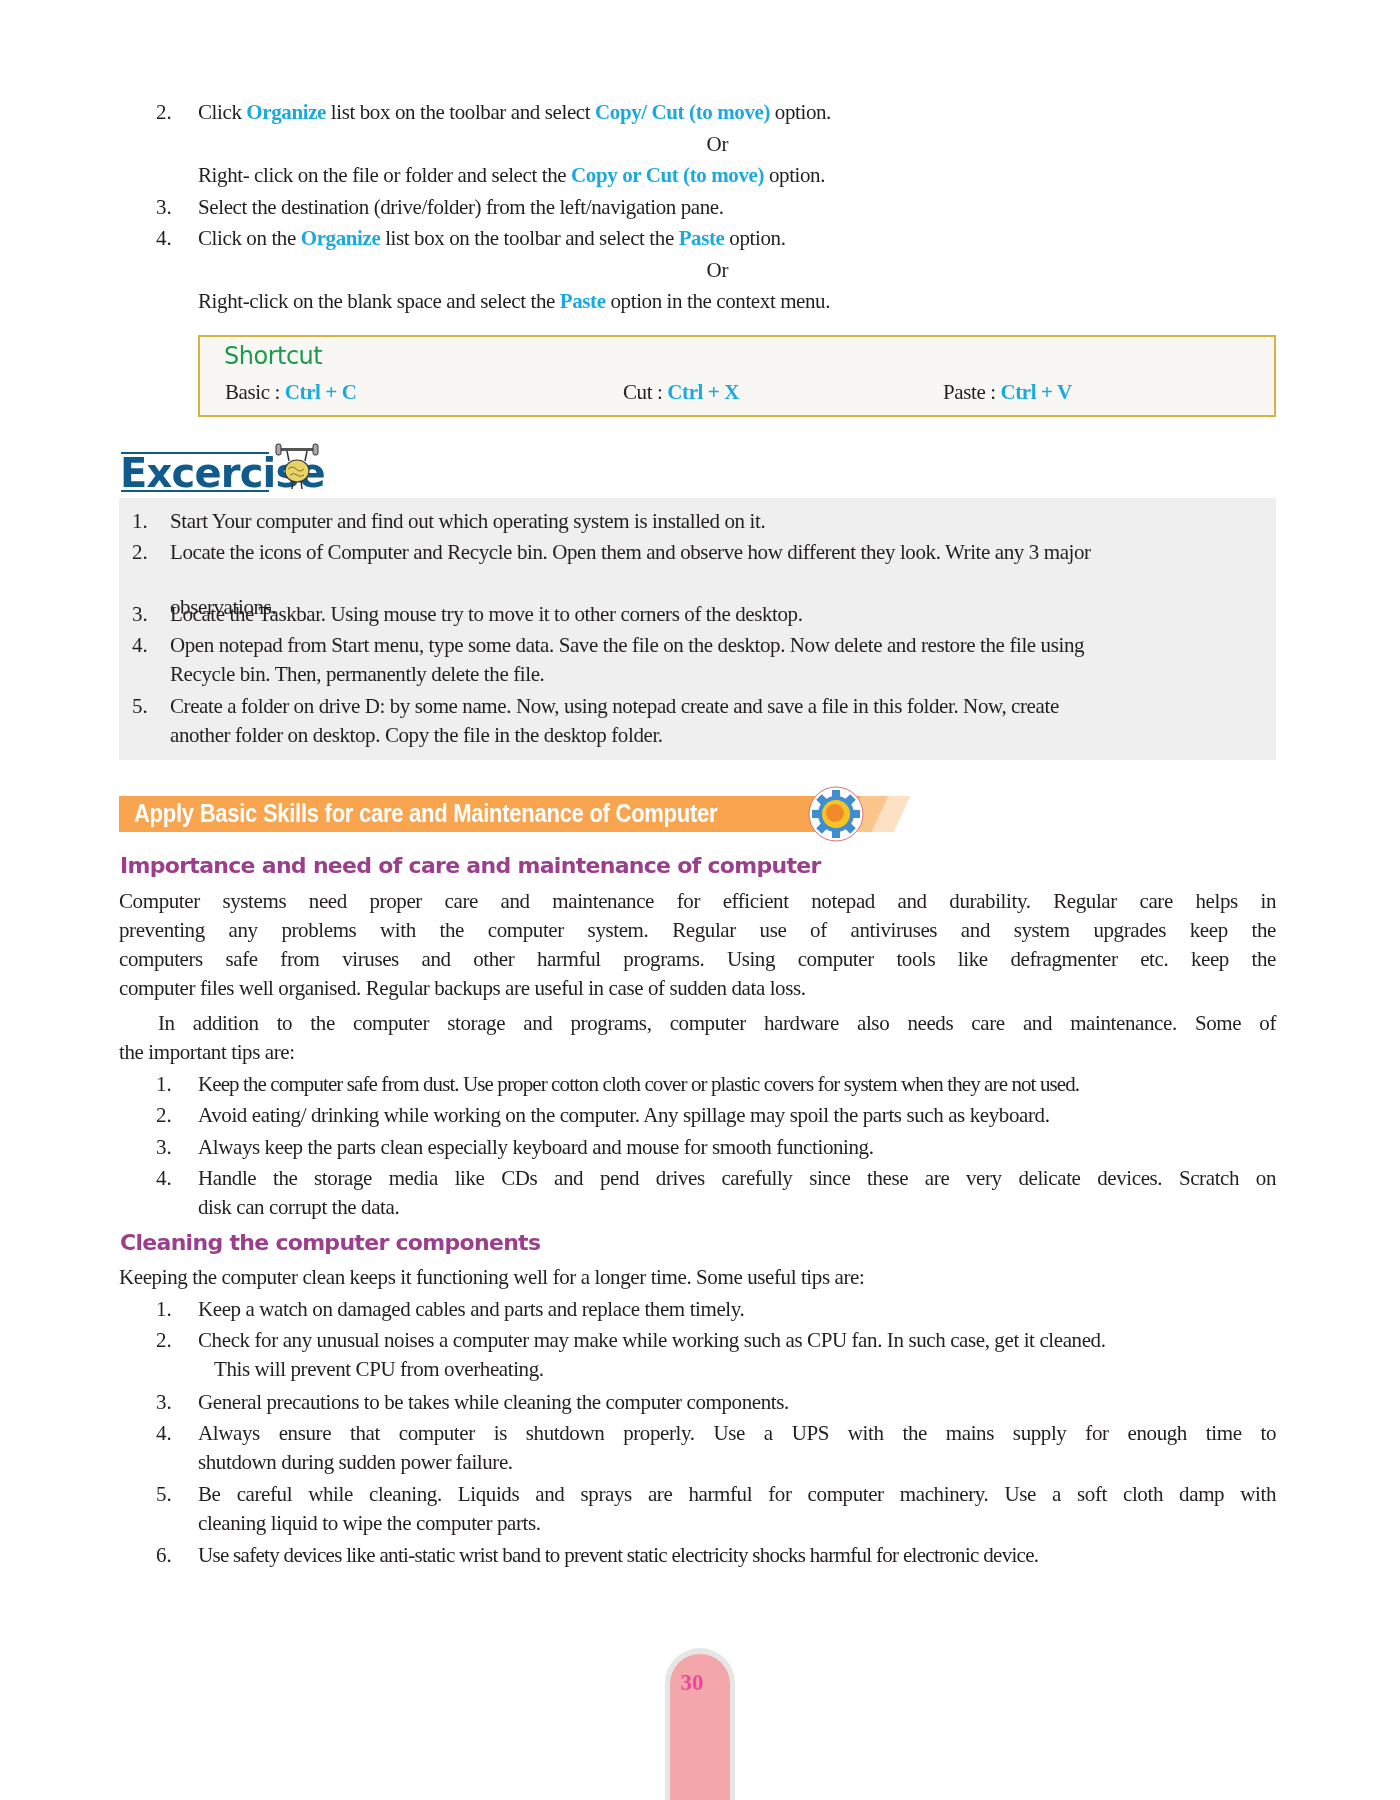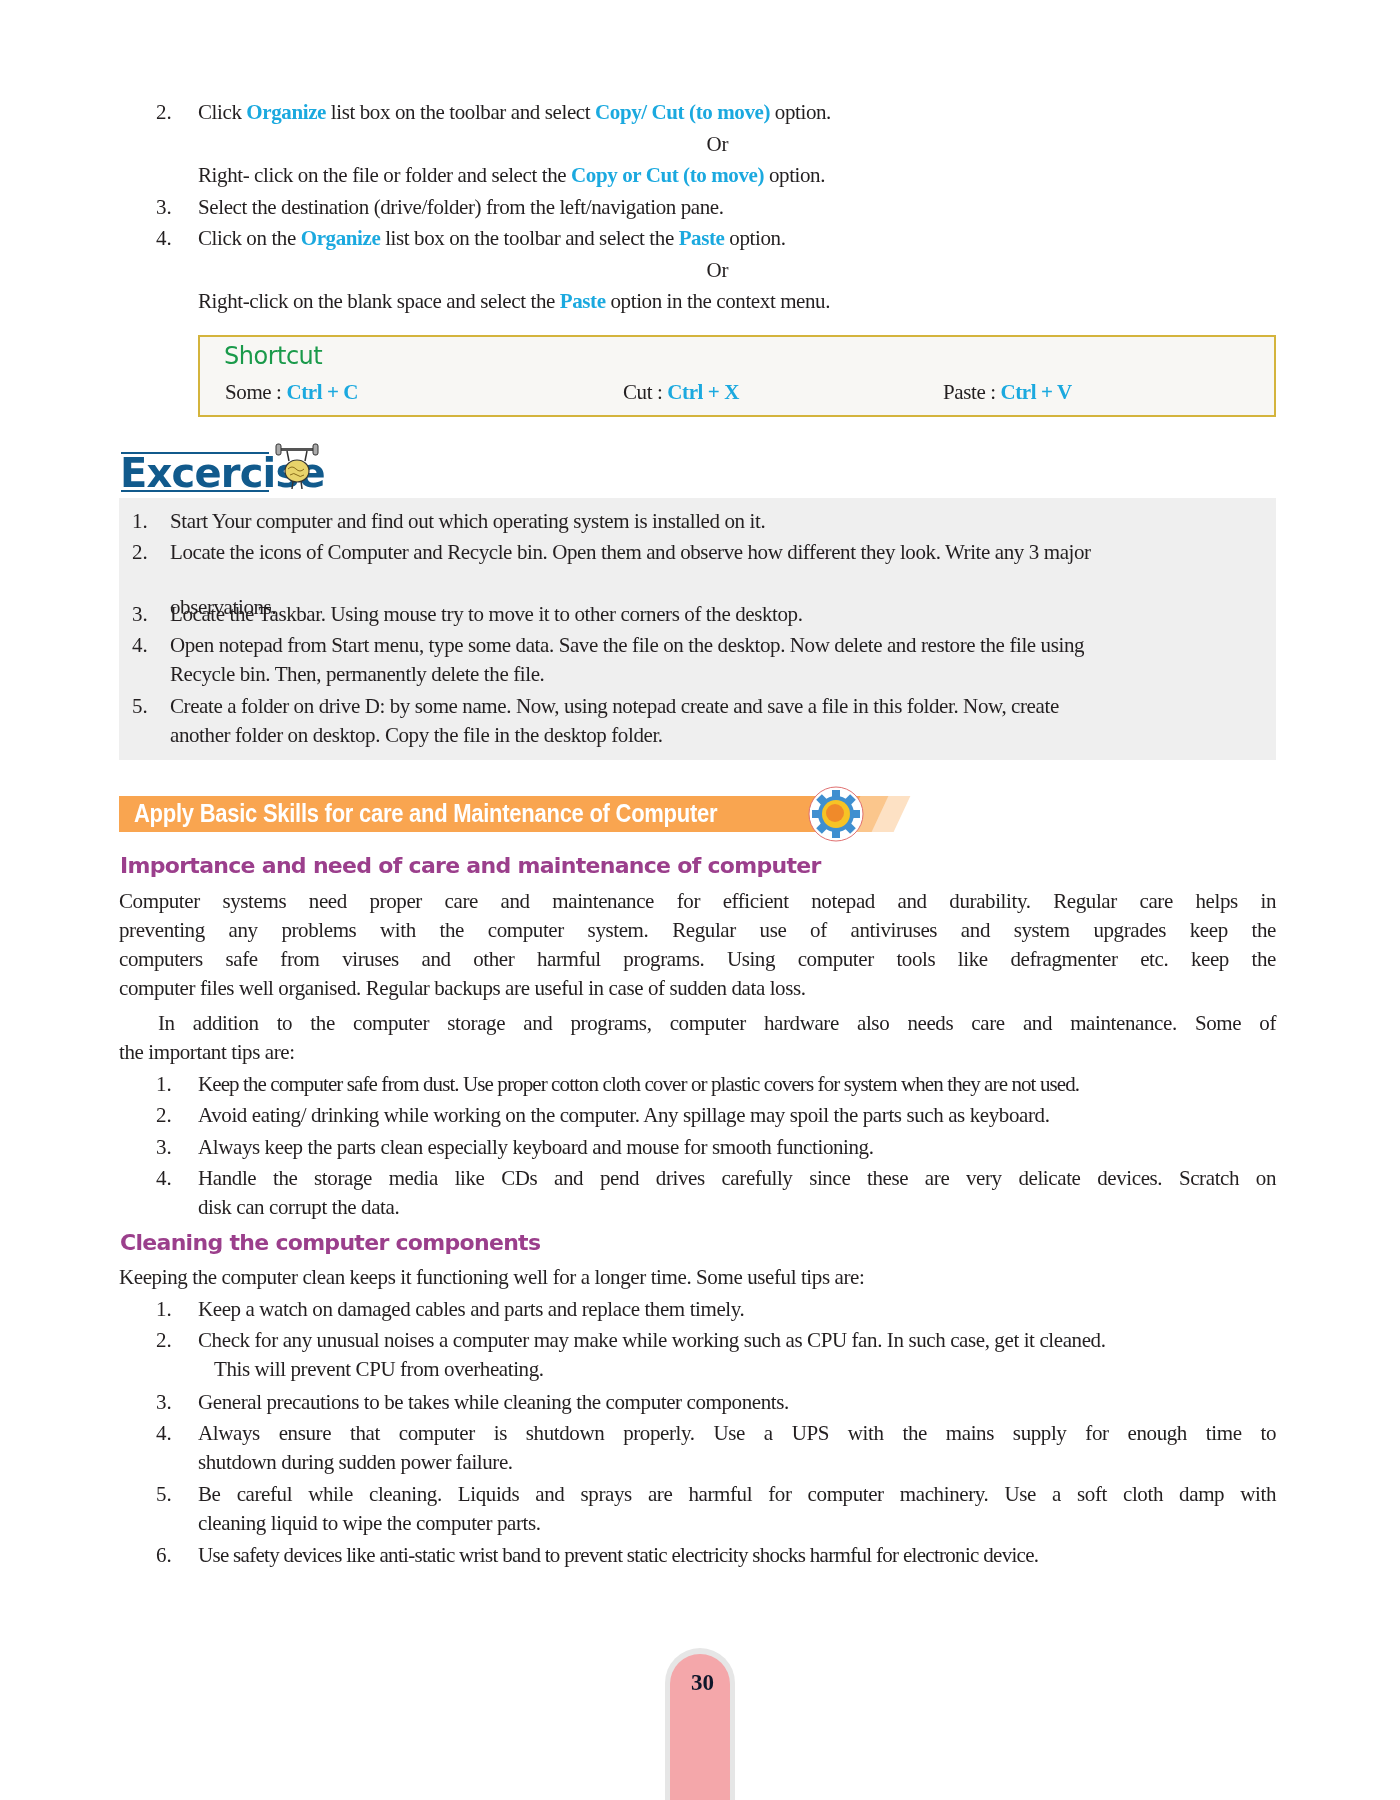--- a/index.html
+++ b/index.html
@@ -23,21 +23,21 @@
   .banner { left:119px; top:796px; width:760px; height:36px; background:#f9a550; }
   .banner-stripe1 { left:852px; top:796px; width:40px; height:36px; background:#fbc68c; transform:skewX(-25deg); }
   .banner-stripe2 { left:880px; top:796px; width:22px; height:36px; background:#fde1c4; transform:skewX(-25deg); }
   .banner-text { left:134px; top:799px; font-family:"Liberation Sans", sans-serif; font-weight:bold; font-size:25px; color:#ffffff; letter-spacing:-0.3px; transform:scaleX(0.88); transform-origin:left; }
   .gear { left:808px; top:786px; width:56px; height:56px; }
 
   .subhead { font-family:"DejaVu Sans", sans-serif; font-weight:bold; font-size:22px; color:#9b3f8c; letter-spacing:-0.7px; }
 
   .page-tab-outer { left:665px; top:1648px; width:70px; height:160px; background:#e6e6e6; border-radius:35px 35px 0 0; }
   .page-tab-inner { left:670px; top:1654px; width:60px; height:160px; background:#f4a7aa; border-radius:30px 30px 0 0; }
-  .page-num { left:670px; top:1670px; width:44px; text-align:right; font-weight:bold; font-size:23px; color:#0f172a; }
+  .page-num { left:670px; top:1670px; width:44px; text-align:center; font-weight:bold; font-size:23px; color:#ec4899; }
 </style>
 </head>
 <body>
 
 <div>
   <span class="num" style="left:156px; top:99px;">2.</span>
   <div class="line" style="left:198px; top:99px;">
     <span>Click </span><span class="hl">Organize</span><span> list box on the toolbar and select </span><span class="hl">Copy/ Cut (to move)</span><span> option.</span>
   </div>
   <div class="center" style="top:131px;">Or</div>
@@ -52,21 +52,21 @@
   </div>
   <div class="center" style="top:257px;">Or</div>
   <div class="line" style="left:198px; top:288px;">
     <span>Right-click on the blank space and select the </span><span class="hl">Paste</span><span> option in the context menu.</span>
   </div>
 </div>
 
 <div class="abs shortcut-box"></div>
 <div class="abs shortcut-title">Shortcut</div>
 <div class="line" style="left:225px; top:379px;">
-  <span>Some : </span><span class="hl">Ctrl + C</span>
+  <span>Basic : </span><span class="hl">Ctrl + C</span>
 </div>
 <div class="line" style="left:623px; top:379px;">
   <span>Cut : </span><span class="hl">Ctrl + X</span>
 </div>
 <div class="line" style="left:943px; top:379px;">
   <span>Paste : </span><span class="hl">Ctrl + V</span>
 </div>
 
 <div class="abs ex-rule-top"></div>
 <div class="abs ex-title">Excercise</div>

